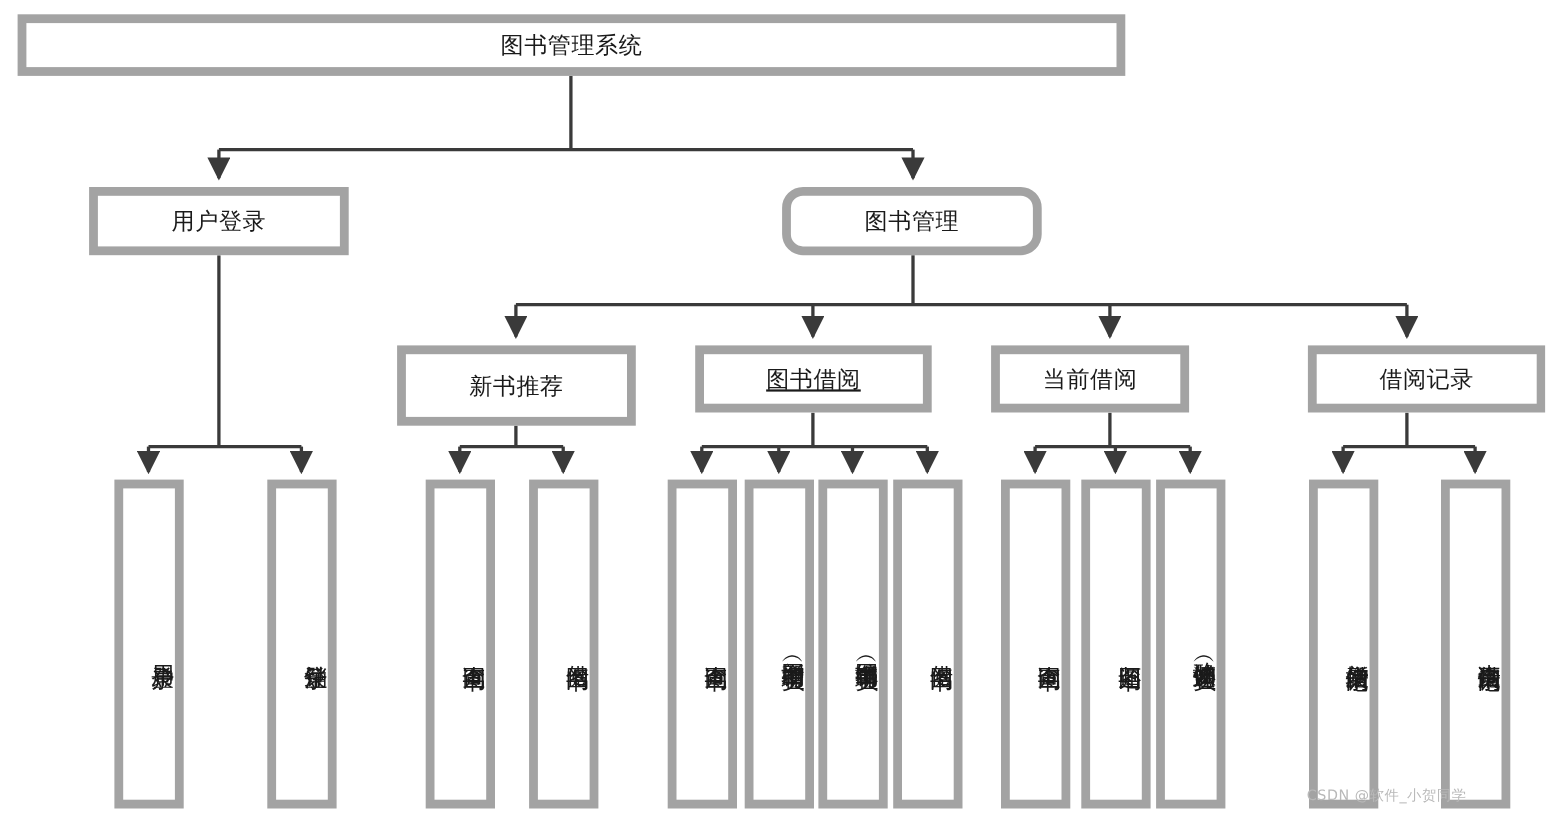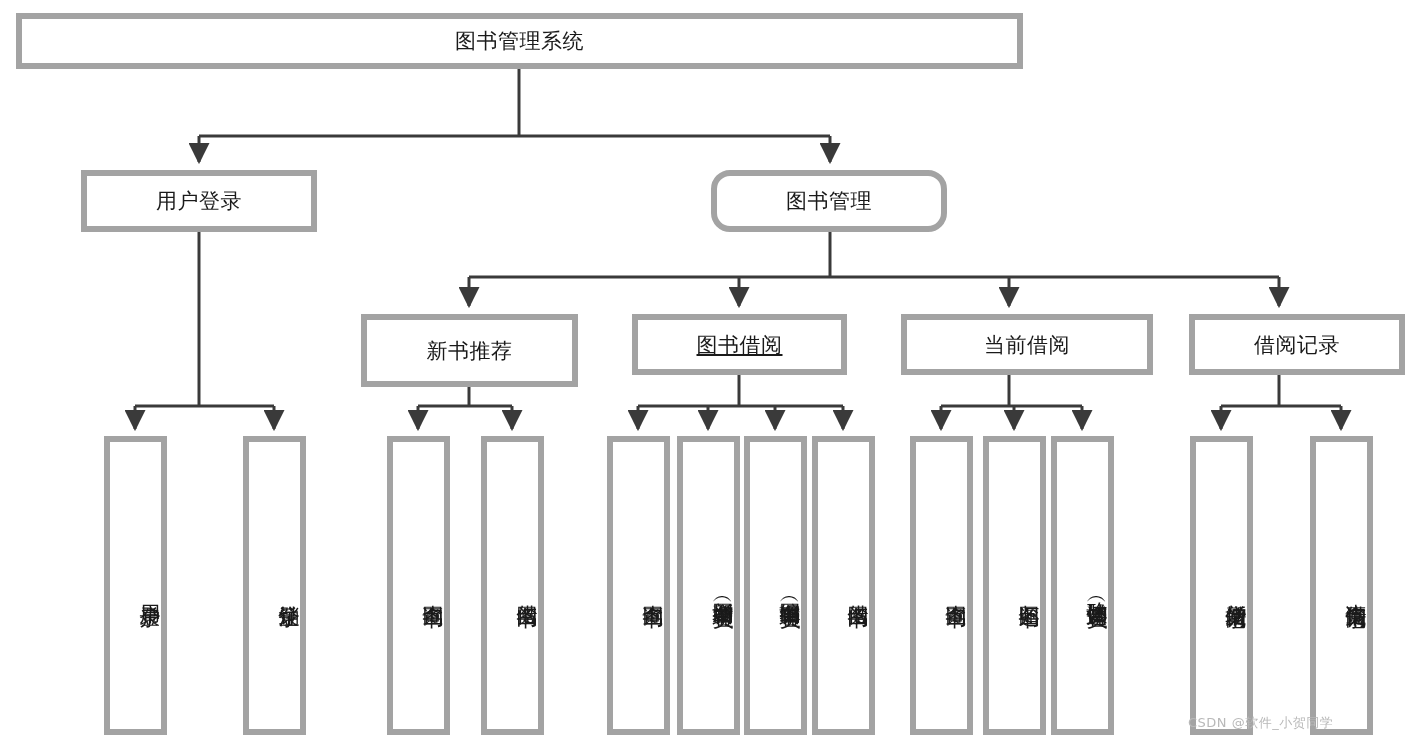--- a/index.html
+++ b/index.html
@@ -21,21 +21,21 @@
     position: absolute;
     left: 0;
     top: 0;
     width: 1405px;
     height: 747px;
   }
   .node {
     position: absolute;
     box-sizing: border-box;
     background: #ffffff;
-    border: 6px solid #a3a3a3;
+    border: 8px solid #a3a3a3;
     display: flex;
     align-items: center;
     justify-content: center;
     color: #1a1a1a;
   }
   .node.horiz {
     font-size: 21px;
     letter-spacing: 0.5px;
   }
   .node.vert {
@@ -126,21 +126,21 @@
   </div>
   <div class="node horiz" style="left: 711px; top: 170px; width: 236px; height: 62px; border-radius: 19px;">
     <span class="label">图书管理</span>
   </div>
   <div class="node horiz" style="left: 361px; top: 314px; width: 217px; height: 73px;">
     <span class="label">新书推荐</span>
   </div>
   <div class="node horiz" style="left: 632px; top: 314px; width: 215px; height: 61px; text-decoration: underline;">
     <span class="label">图书借阅</span>
   </div>
-  <div class="node horiz" style="left: 901px; top: 314px; width: 252px; height: 61px;">
+  <div class="node horiz" style="left: 901px; top: 314px; width: 180px; height: 61px;">
     <span class="label">当前借阅</span>
   </div>
   <div class="node horiz" style="left: 1171px; top: 314px; width: 216px; height: 61px; margin-left: 18px;">
     <span class="label">借阅记录</span>
   </div>
 
   <div class="node vert" style="left: 104px; top: 436px; width: 63px; height: 299px;">
     <span class="label">用户登录</span>
   </div>
   <div class="node vert" style="left: 243px; top: 436px; width: 63px; height: 299px;">

